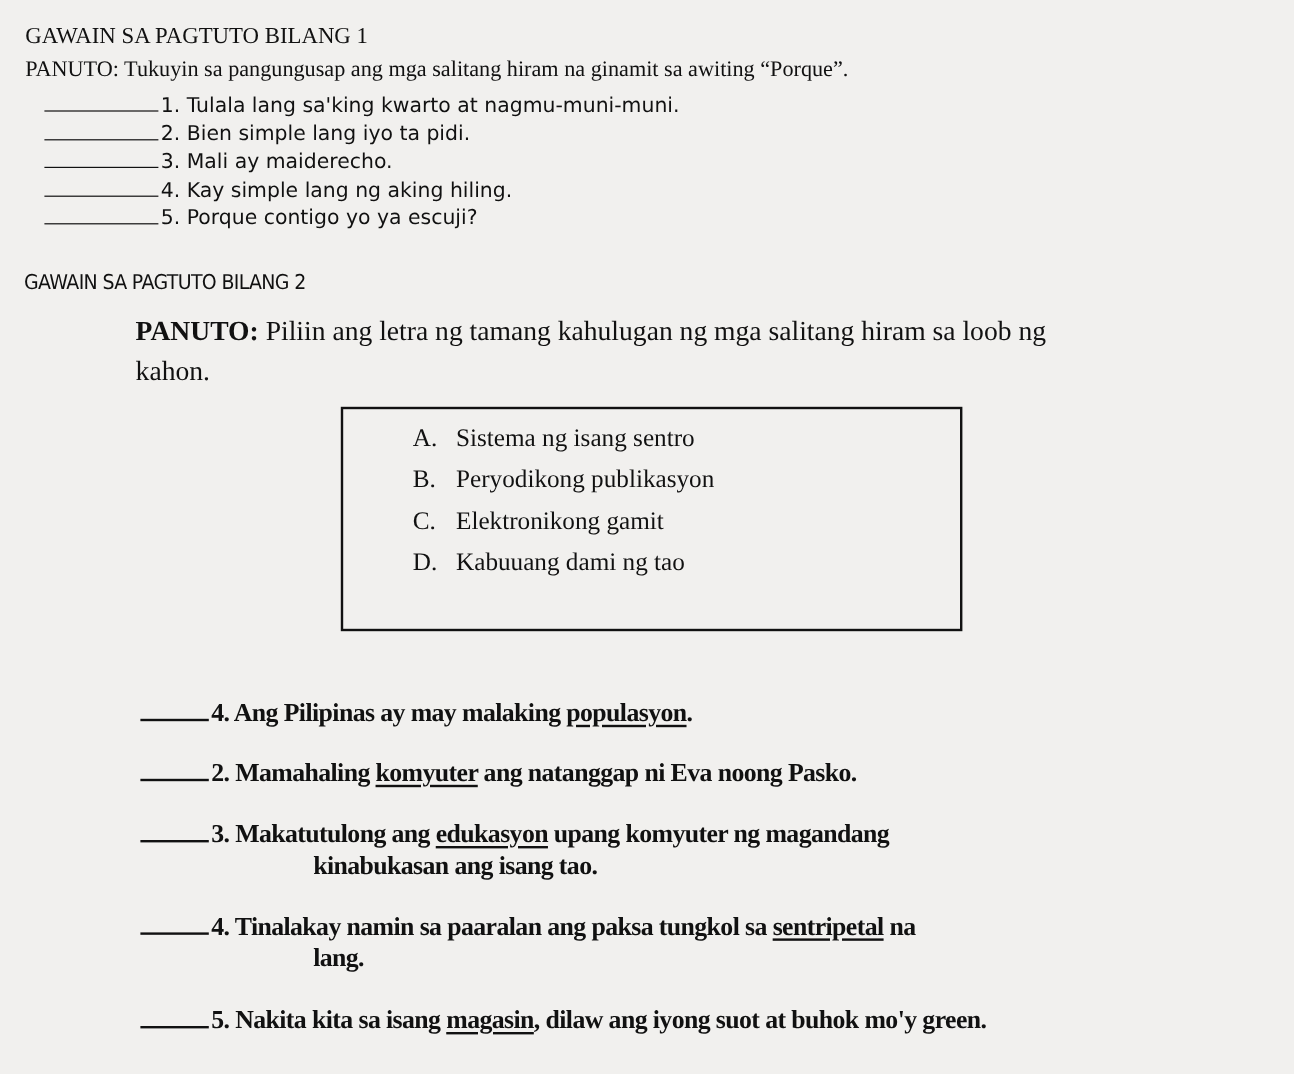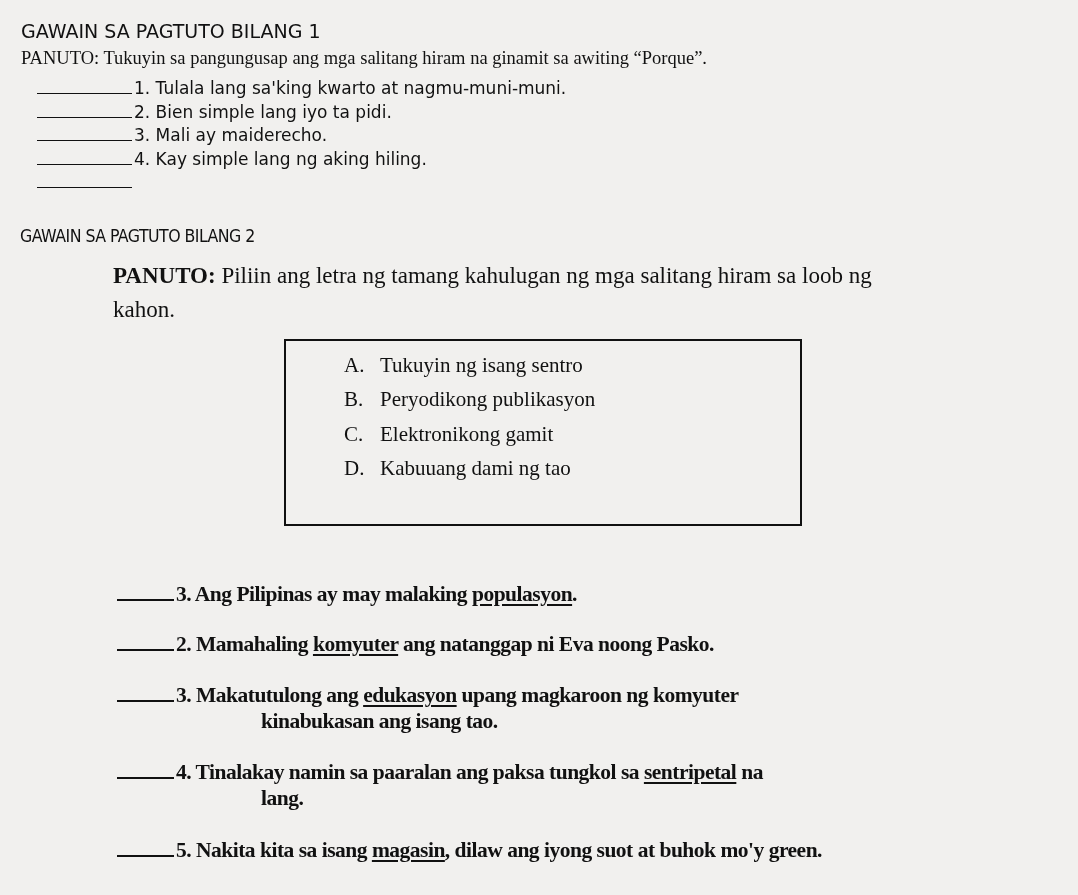--- a/index.html
+++ b/index.html
@@ -6,21 +6,21 @@
   body {
     width: 1078px; height: 895px; overflow: hidden;
     background: #f1f0ee;
     color: #111;
     position: relative;
   }
   .sans { font-family: "DejaVu Sans", sans-serif; }
   .serif { font-family: "Liberation Serif", serif; }
   .abs { position: absolute; white-space: nowrap; }
 
-  .h1 { left: 21px; top: 20px; font-size: 19px; }
+  .h1 { left: 21px; top: 20px; font-size: 19px; font-family: Liberation Serif, serif; }
   .panuto1 { left: 21px; top: 48px; font-size: 18.5px; font-family: Liberation Serif, serif; }
   .list1 .row { position: absolute; left: 37px; font-size: 17px; }
   .blank1 { display: inline-block; width: 95px; border-bottom: 1.5px solid #111; margin-right: 2px; height: 14px; vertical-align: baseline; }
 
   .h2 { left: 20px; top: 226px; font-size: 17px; letter-spacing: -0.6px; transform: scaleX(0.93); transform-origin: left; }
   .panuto2 { left: 113px; top: 263px; font-size: 23px; }
   .panuto2 b { font-weight: 700; }
   .kahon { left: 113px; top: 297px; font-size: 23px; }
 
   .box {
@@ -43,38 +43,38 @@
 <div>
 
   <div class="abs sans h1">GAWAIN SA PAGTUTO BILANG 1</div>
   <div class="abs sans panuto1">PANUTO: Tukuyin sa pangungusap ang mga salitang hiram na ginamit sa awiting “Porque”.</div>
 
   <div class="list1 sans">
     <div class="row" style="top:78px"><span class="blank1"></span><span>1. Tulala lang sa'king kwarto at nagmu-muni-muni.</span></div>
     <div class="row" style="top:102px"><span class="blank1"></span><span>2. Bien simple lang iyo ta pidi.</span></div>
     <div class="row" style="top:125px"><span class="blank1"></span><span>3. Mali ay maiderecho.</span></div>
     <div class="row" style="top:149px"><span class="blank1"></span><span>4. Kay simple lang ng aking hiling.</span></div>
-    <div class="row" style="top:172px"><span class="blank1"></span></div>
+    <div class="row" style="top:172px"><span class="blank1"></span><span>5. Porque contigo yo ya escuji?</span></div>
   </div>
 
   <div class="abs sans h2">GAWAIN SA PAGTUTO BILANG 2</div>
 
   <div class="abs serif panuto2"><b>PANUTO:</b><span> Piliin ang letra ng tamang kahulugan ng mga salitang hiram sa loob ng</span></div>
   <div class="abs serif kahon">kahon.</div>
 
   <div class="box">
-    <div class="choice" style="top:12px"><span class="letter">A.</span><span>Tukuyin ng isang sentro</span></div>
+    <div class="choice" style="top:12px"><span class="letter">A.</span><span>Sistema ng isang sentro</span></div>
     <div class="choice" style="top:46px"><span class="letter">B.</span><span>Peryodikong publikasyon</span></div>
     <div class="choice" style="top:115px"><span class="letter">D.</span><span>Kabuuang dami ng tao</span></div>
     <div class="choice" style="top:81px"><span class="letter">C.</span><span>Elektronikong gamit</span></div>
   </div>
 
   <div>
-    <div class="q" style="top:582px"><span class="blank2"></span><span>3. Ang Pilipinas ay may malaking </span><span class="u">populasyon</span><span>.</span></div>
+    <div class="q" style="top:582px"><span class="blank2"></span><span>4. Ang Pilipinas ay may malaking </span><span class="u">populasyon</span><span>.</span></div>
     <div class="q" style="top:632px"><span class="blank2"></span><span>2. Mamahaling </span><span class="u">komyuter</span><span> ang natanggap ni Eva noong Pasko.</span></div>
-    <div class="q" style="top:683px"><span class="blank2"></span><span>3. Makatutulong ang </span><span class="u">edukasyon</span><span> upang magkaroon ng komyuter</span></div>
+    <div class="q" style="top:683px"><span class="blank2"></span><span>3. Makatutulong ang </span><span class="u">edukasyon</span><span> upang komyuter ng magandang</span></div>
     <div class="cont" style="top:709px">kinabukasan ang isang tao.</div>
     <div class="q" style="top:760px"><span class="blank2"></span><span>4. Tinalakay namin  sa paaralan ang paksa tungkol sa </span><span class="u">sentripetal</span><span> na</span></div>
     <div class="cont" style="top:786px">lang.</div>
     <div class="q" style="top:838px"><span class="blank2"></span><span>5. Nakita kita sa isang </span><span class="u">magasin</span><span>, dilaw ang iyong suot at buhok mo'y green.</span></div>
   </div>
 
 </div>
 
 </body></html>

